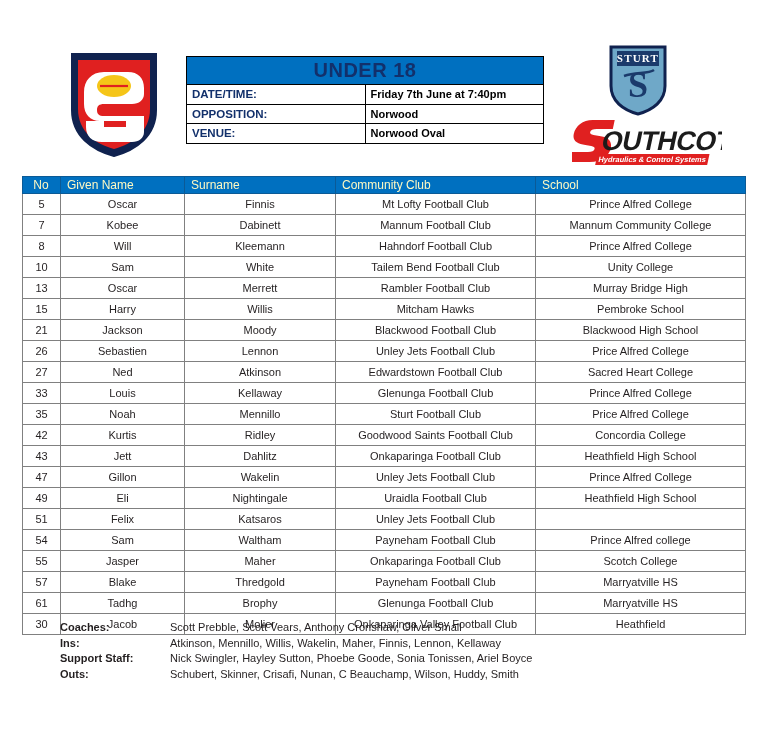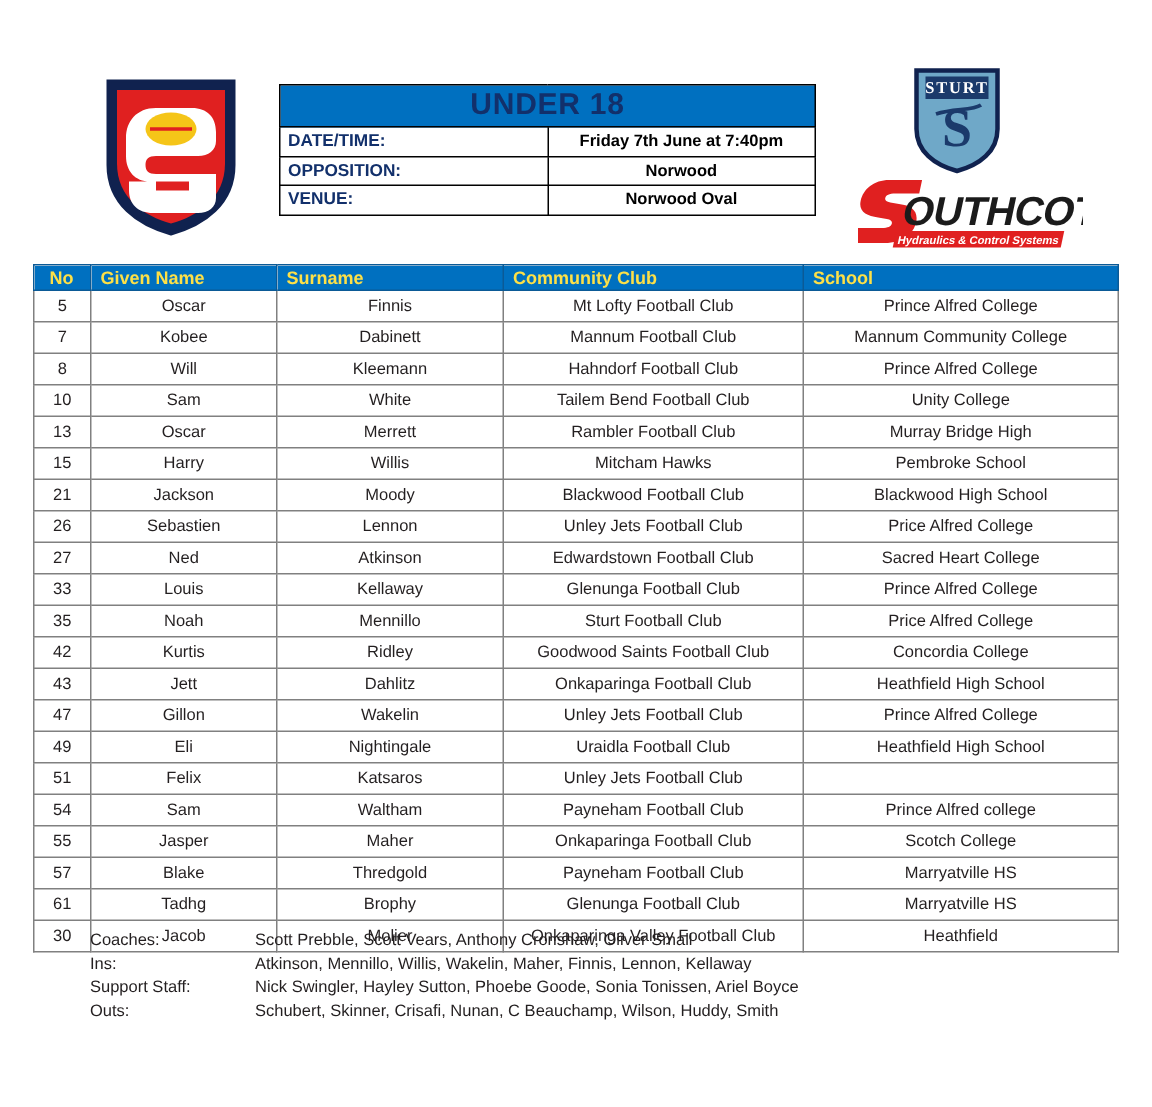--- a/index.html
+++ b/index.html
@@ -37,21 +37,20 @@
     width: 147px;
     color: #12306b;
     font-weight: bold;
     font-size: 11.5px;
     margin-left: 9px;
   }
   .info-value {
     color: #000;
     font-weight: bold;
     font-size: 11px;
-    text-align: center;
   }
 
   
   .sponsor { position: absolute; left: 572px; top: 44px; width: 150px; height: 126px; }
   .sturt-shield { position: absolute; left: 36px; top: 0px; width: 60px; height: 72px; }
   .southcott { position: absolute; left: 0px; top: 70px; width: 150px; height: 54px; }
 
   
   .players {
     position: absolute; left: 22px; top: 176px;
@@ -63,41 +62,41 @@
     border: 1px solid #808080;
     height: 21px;
     font-size: 11px;
     color: #231f20;
     text-align: center;
     overflow: hidden;
     white-space: nowrap;
   }
   .players thead th {
     background: #0070C0;
-    color: #fde047;
-    font-weight: bold;
+    color: #fef9c3;
+    font-weight: normal;
     font-size: 12px;
     text-align: left;
     padding-left: 6px;
     height: 16px;
     border: 1px solid #0b5a96;
   }
   .players thead th.c-no { text-align: center; padding-left: 0; }
   .col-no     { width: 38px; }
   .col-given  { width: 124px; }
   .col-sur    { width: 151px; }
   .col-club   { width: 200px; }
   .col-school { width: 210px; }
   .players tbody tr td:first-child { font-weight: normal; }
   .players { border: 1px solid #595959; }
 
   
   .footer { position: absolute; left: 60px; top: 620px; font-size: 11px; color:#231f20; }
   .footer .row { display: flex; line-height: 15.5px; }
-  .footer .lbl { width: 110px; font-weight: normal; }
+  .footer .lbl { width: 110px; font-weight: bold; }
   .footer .val { white-space: nowrap; }
 </style>
 </head>
 <body>
 
 <div class="page">
 
   <div class="top">
 
     <div class="sanfl-logo">

